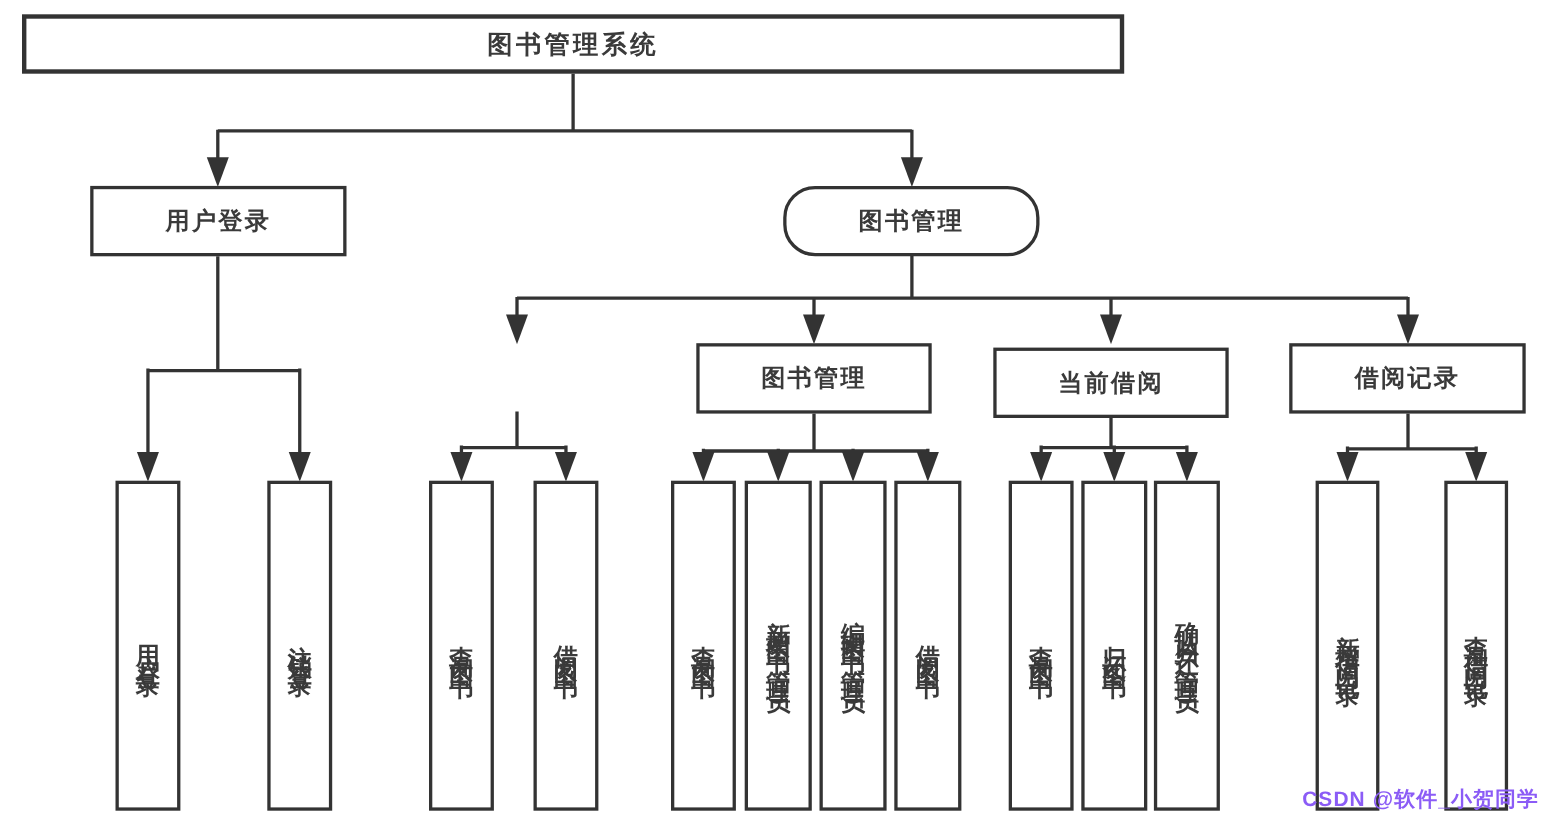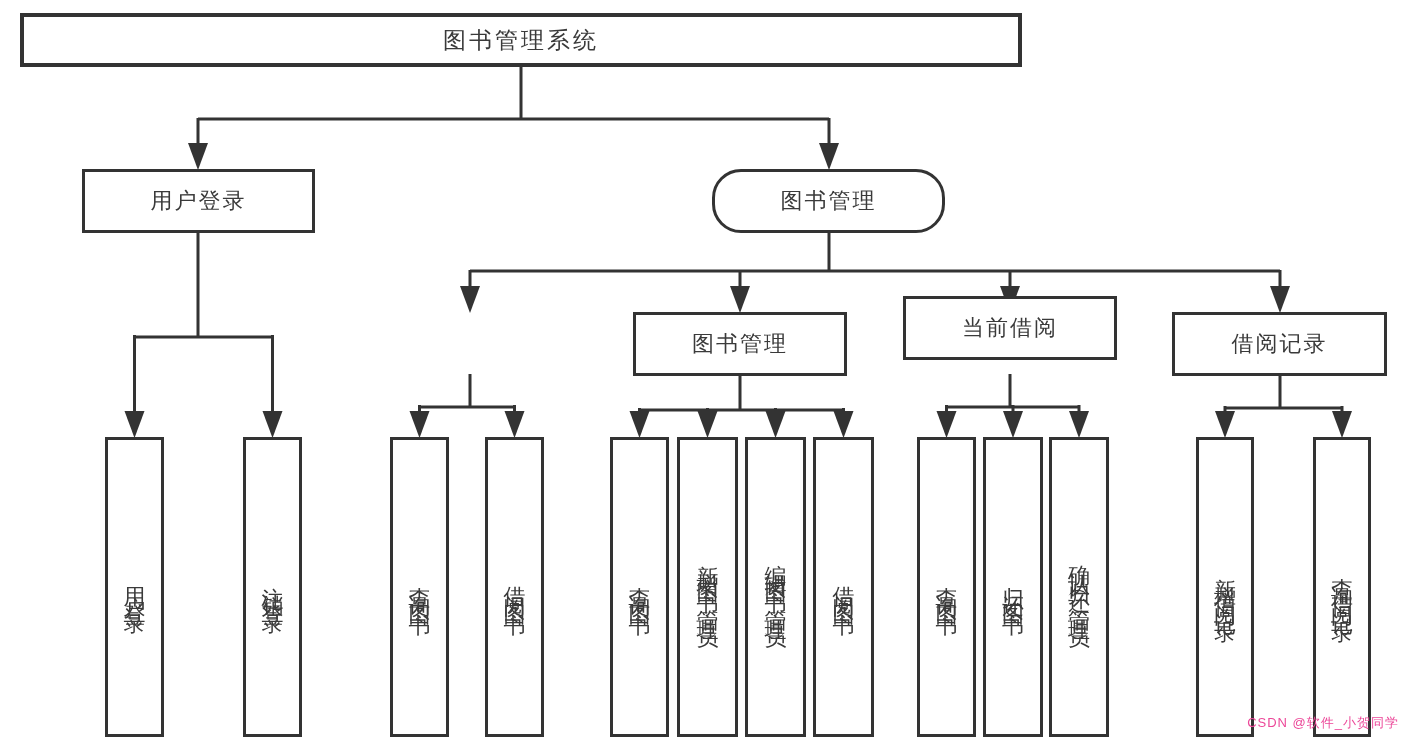--- a/index.html
+++ b/index.html
@@ -20,20 +20,21 @@
   }
   .node {
     position: absolute;
     background: #ffffff;
     border: 3px solid #333333;
     color: #3a3a3a;
     display: flex;
     align-items: center;
     justify-content: center;
     z-index: 2;
+    font-weight: bold;
   }
   .node.root { border-width: 4px; }
   .hlabel {
     font-size: 22px;
     letter-spacing: 2px;
     white-space: nowrap;
     color: #3a3a3a;
   }
   .root .hlabel { font-size: 23px; letter-spacing: 3px; }
   .vlabel {
@@ -46,21 +47,21 @@
     white-space: nowrap;
   }
   
   .pos-root  { left: 20px;  top: 13px;  width: 1002px; height: 54px; }
   
   .pos-login { left: 82px;  top: 169px; width: 233px; height: 64px; }
   .pos-mgmt  { left: 712px; top: 169px; width: 233px; height: 64px; border-radius: 29px; }
   
   .pos-rec   { left: 363px;  top: 312px; width: 215px; height: 64px; }
   .pos-bor   { left: 633px;  top: 312px; width: 214px; height: 64px; }
-  .pos-cur   { left: 903px;  top: 296px; width: 214px; height: 64px; }
+  .pos-cur   { left: 903px;  top: 316px; width: 214px; height: 64px; }
   .pos-his   { left: 1172px; top: 312px; width: 215px; height: 64px; }
   
   .leaf { top: 437px; height: 300px; }
   .pos-l1  { left: 105px;  width: 59px; }
   .pos-l2  { left: 243px;  width: 59px; }
   .pos-l3  { left: 390px;  width: 59px; }
   .pos-l4  { left: 485px;  width: 59px; }
   .pos-l5  { left: 610px;  width: 59px; }
   .pos-l6  { left: 677px;  width: 61px; }
   .pos-l7  { left: 745px;  width: 61px; }
@@ -68,24 +69,25 @@
   .pos-l9  { left: 917px;  width: 59px; }
   .pos-l10 { left: 983px;  width: 60px; }
   .pos-l11 { left: 1049px; width: 60px; }
   .pos-l12 { left: 1196px; width: 58px; }
   .pos-l13 { left: 1313px; width: 58px; }
   #watermark {
     position: absolute;
     right: 6px;
     top: 714px;
     z-index: 3;
-    font-size: 13px;
+    font-size: 19px;
     letter-spacing: 1px;
-    color: #ec4899;
+    color: #8b5cf6;
     white-space: nowrap;
+    font-weight: bold;
   }
 </style>
 </head>
 <body>
 
 <div id="stage">
 
   <svg id="connectors" viewBox="0 0 1405 747" xmlns="http://www.w3.org/2000/svg">
     <g stroke="#333333" stroke-width="3" fill="none">
 

